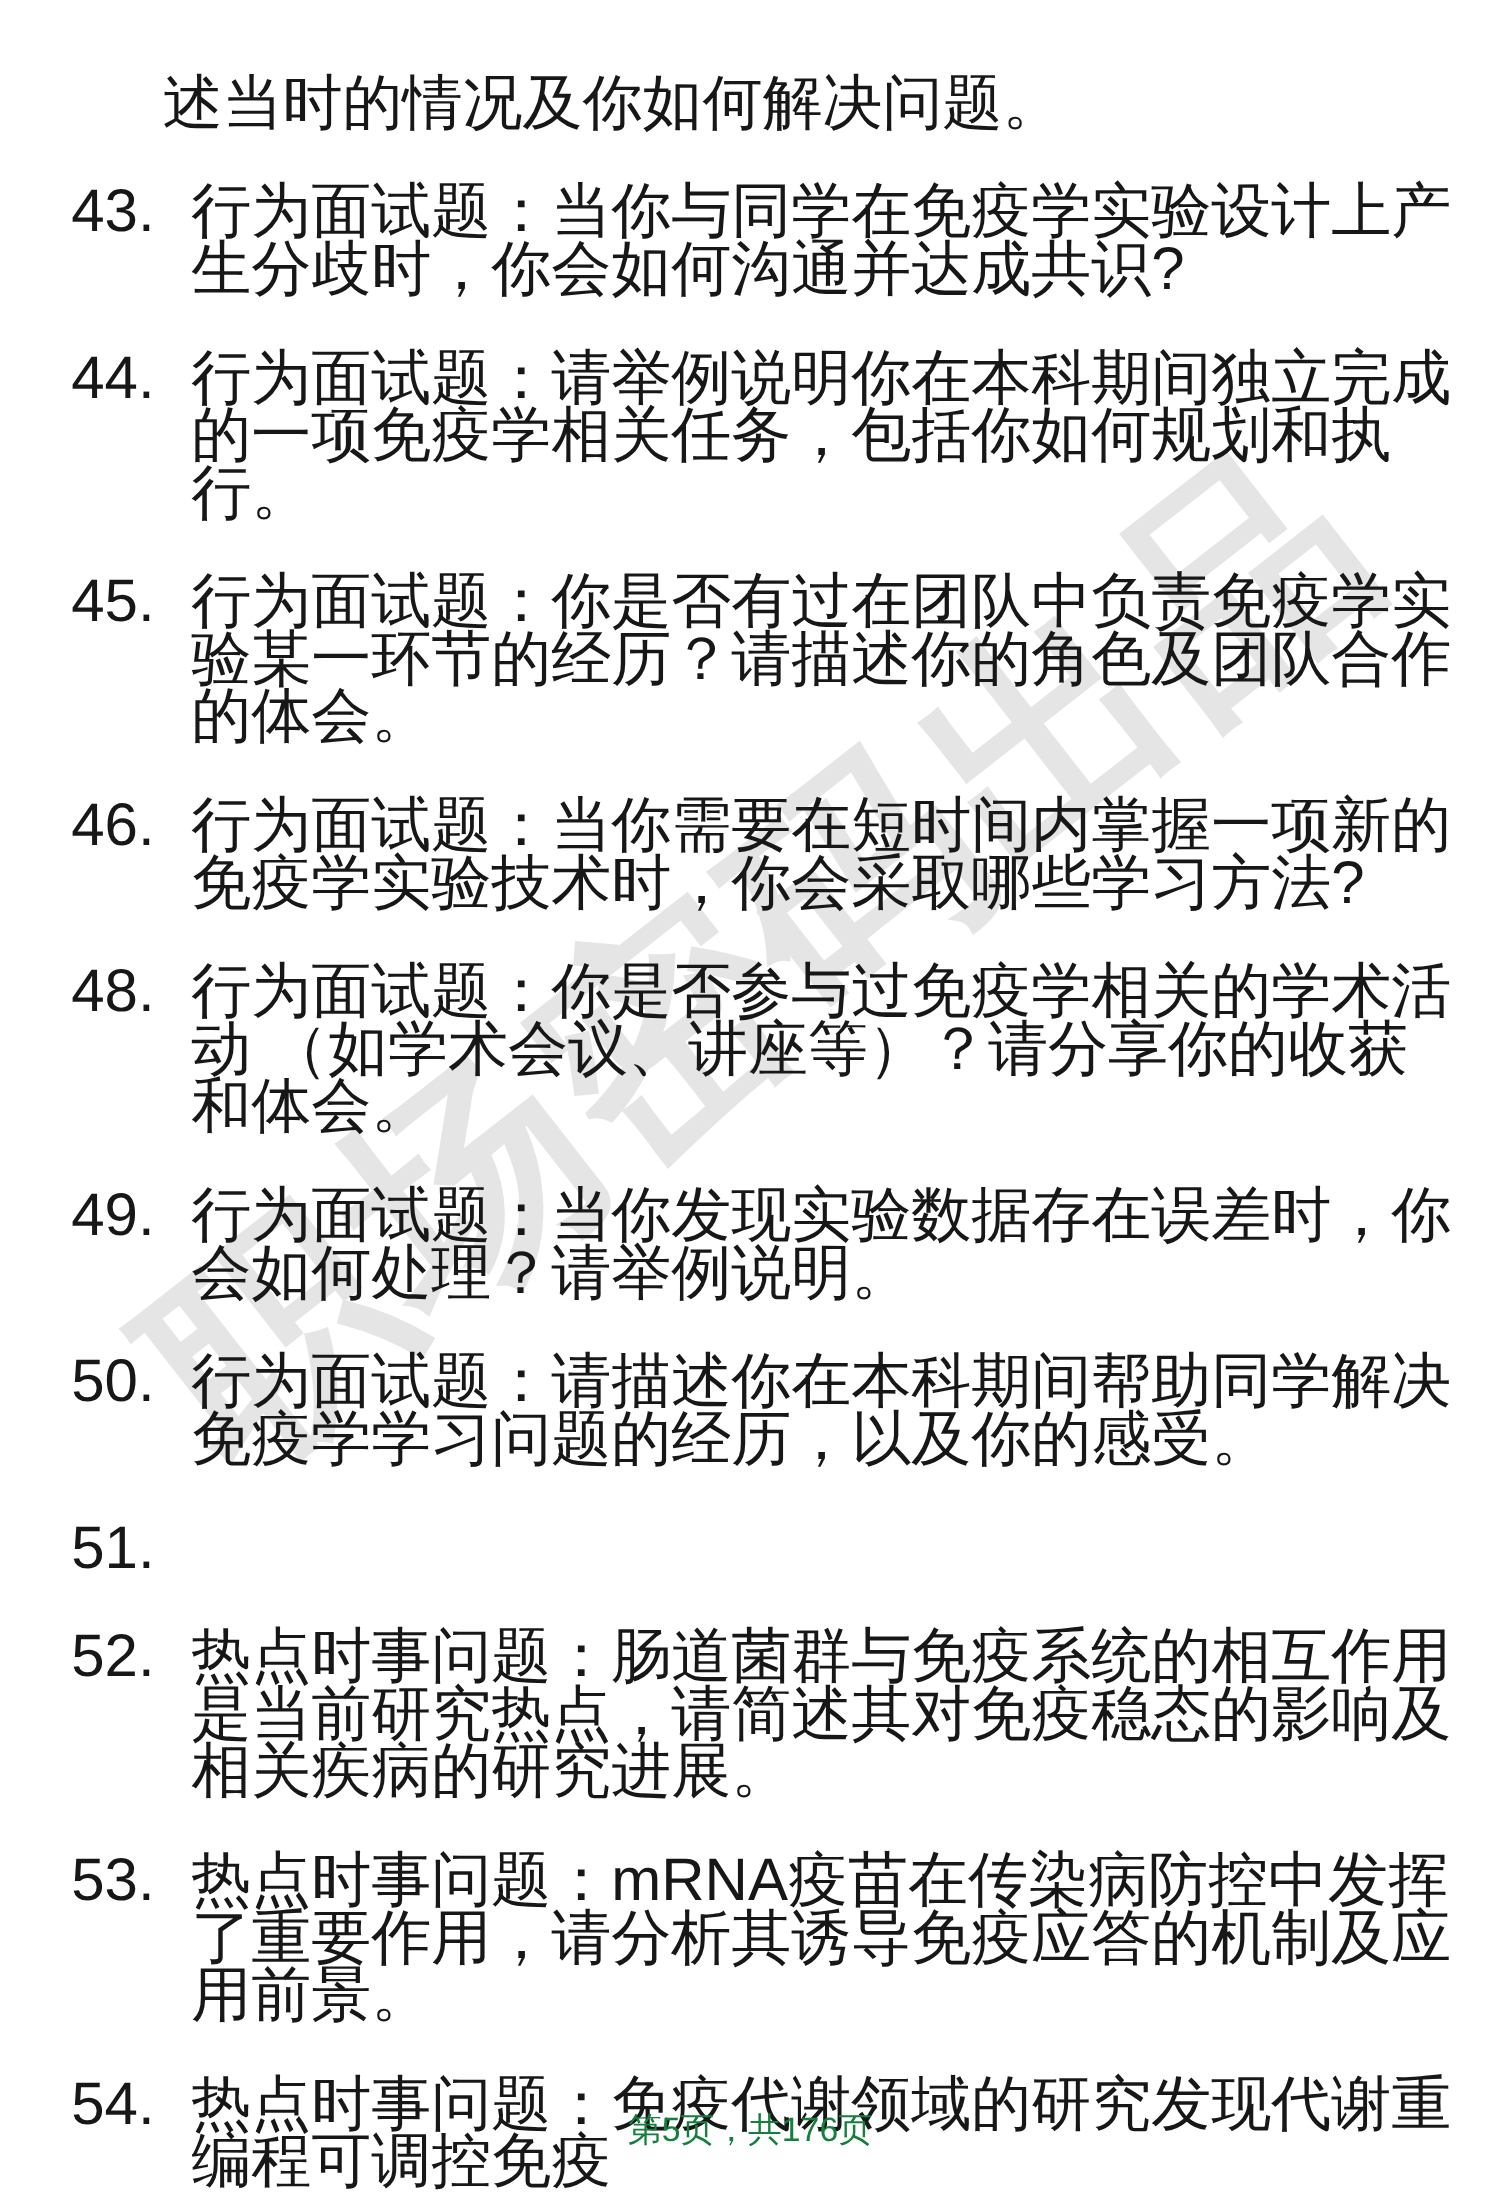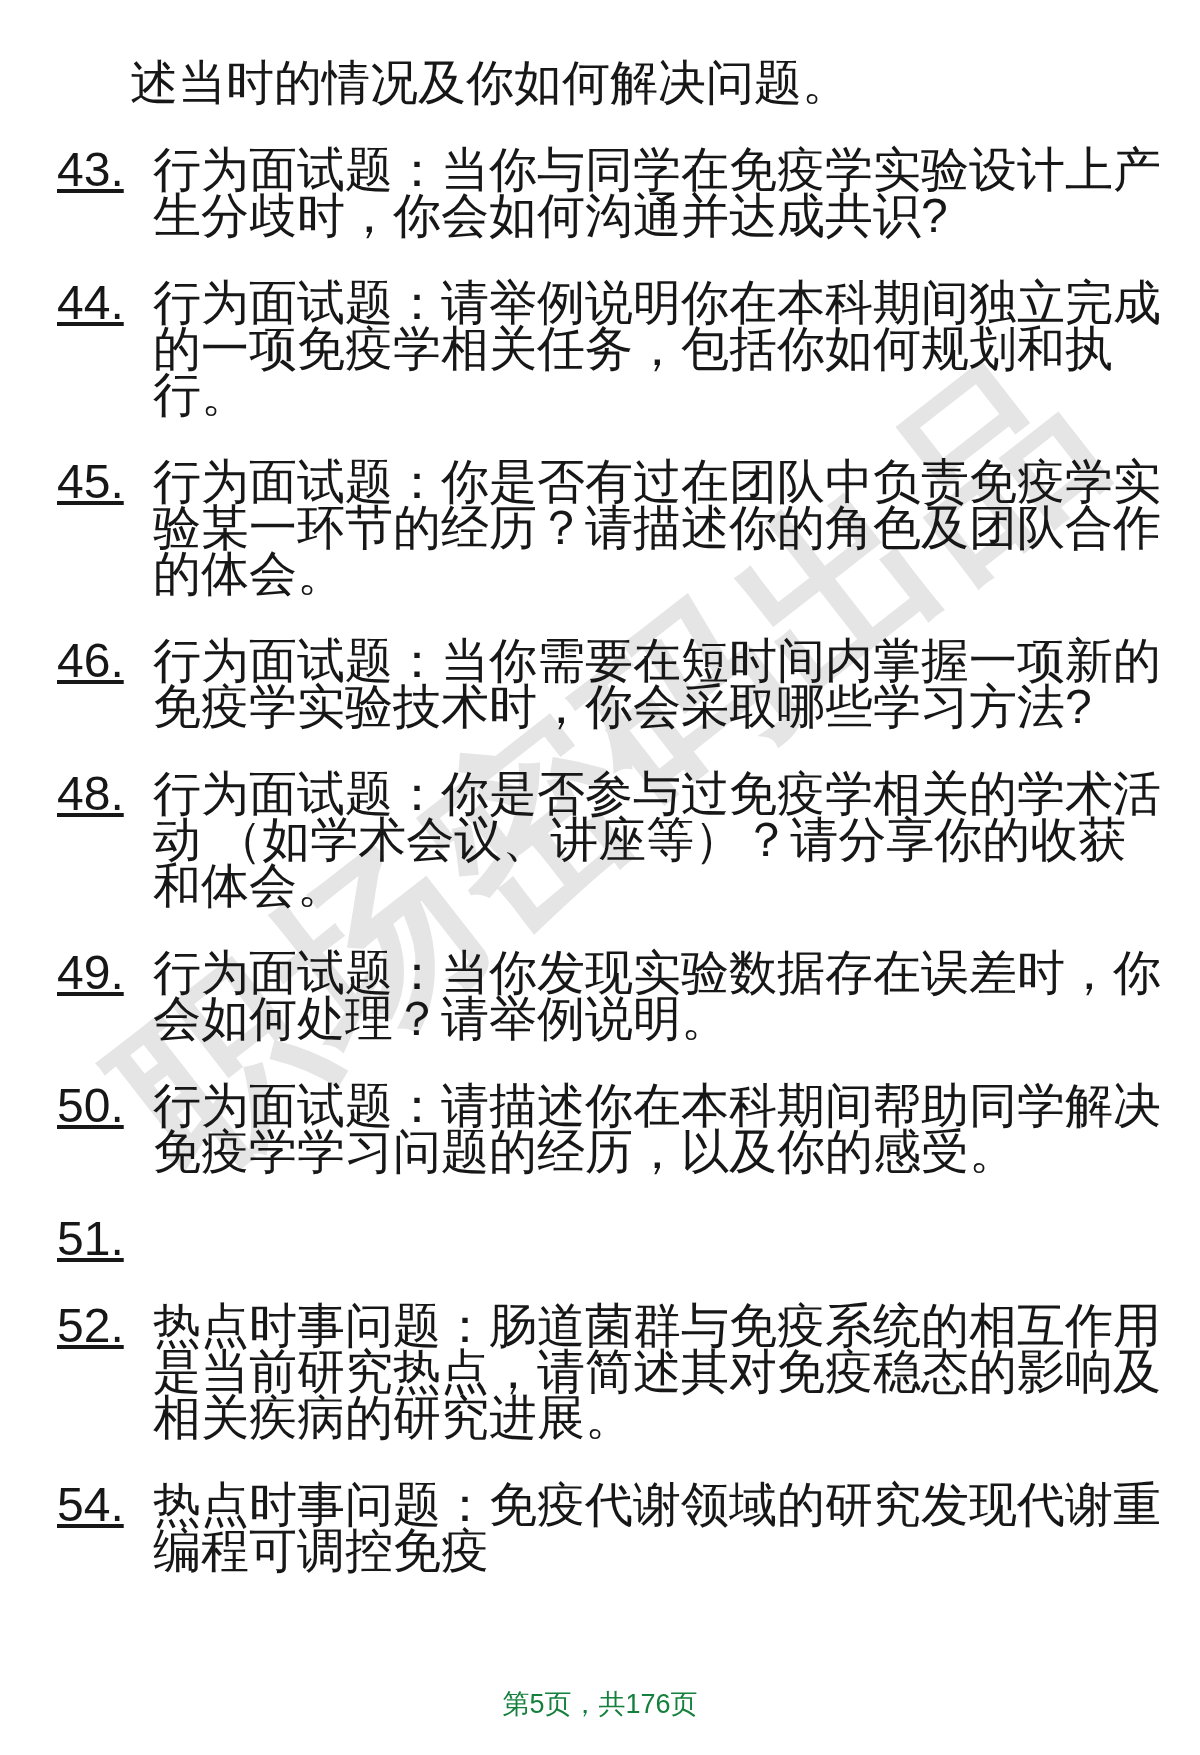--- a/index.html
+++ b/index.html
@@ -48,21 +48,20 @@
   }
   .q-item {
     display: flex;
     align-items: flex-start;
     margin-top: 41px;
     padding-left: 57px;
   }
   .q-num {
     flex: 0 0 73px;
     width: 73px;
-    text-decoration: underline;
   }
   .q-text {
     flex: 0 0 1010px;
     width: 1010px;
     word-break: break-all;
     margin-left: 23px;
   }
   .footer {
     position: absolute;
     left: 0;
@@ -124,20 +123,24 @@
 
   <li class="q-item">
     <span class="q-num">51.</span>
   </li>
 
   <li class="q-item">
     <span class="q-num">52.</span>
     <span class="q-text">热点时事问题：肠道菌群与免疫系统的相互作用是当前研究热点，请简述其对免疫稳态的影响及相关疾病的研究进展。</span>
   </li>
 
+  <li class="q-item">
+    <span class="q-num">53.</span>
+    <span class="q-text">热点时事问题：mRNA疫苗在传染病防控中发挥了重要作用，请分析其诱导免疫应答的机制及应用前景。</span>
+  </li>
 
   <li class="q-item">
     <span class="q-num">54.</span>
     <span class="q-text">热点时事问题：免疫代谢领域的研究发现代谢重编程可调控免疫</span>
   </li>
 </ol>
 
   </div>
 
   <div class="footer">第5页，共176页</div>

